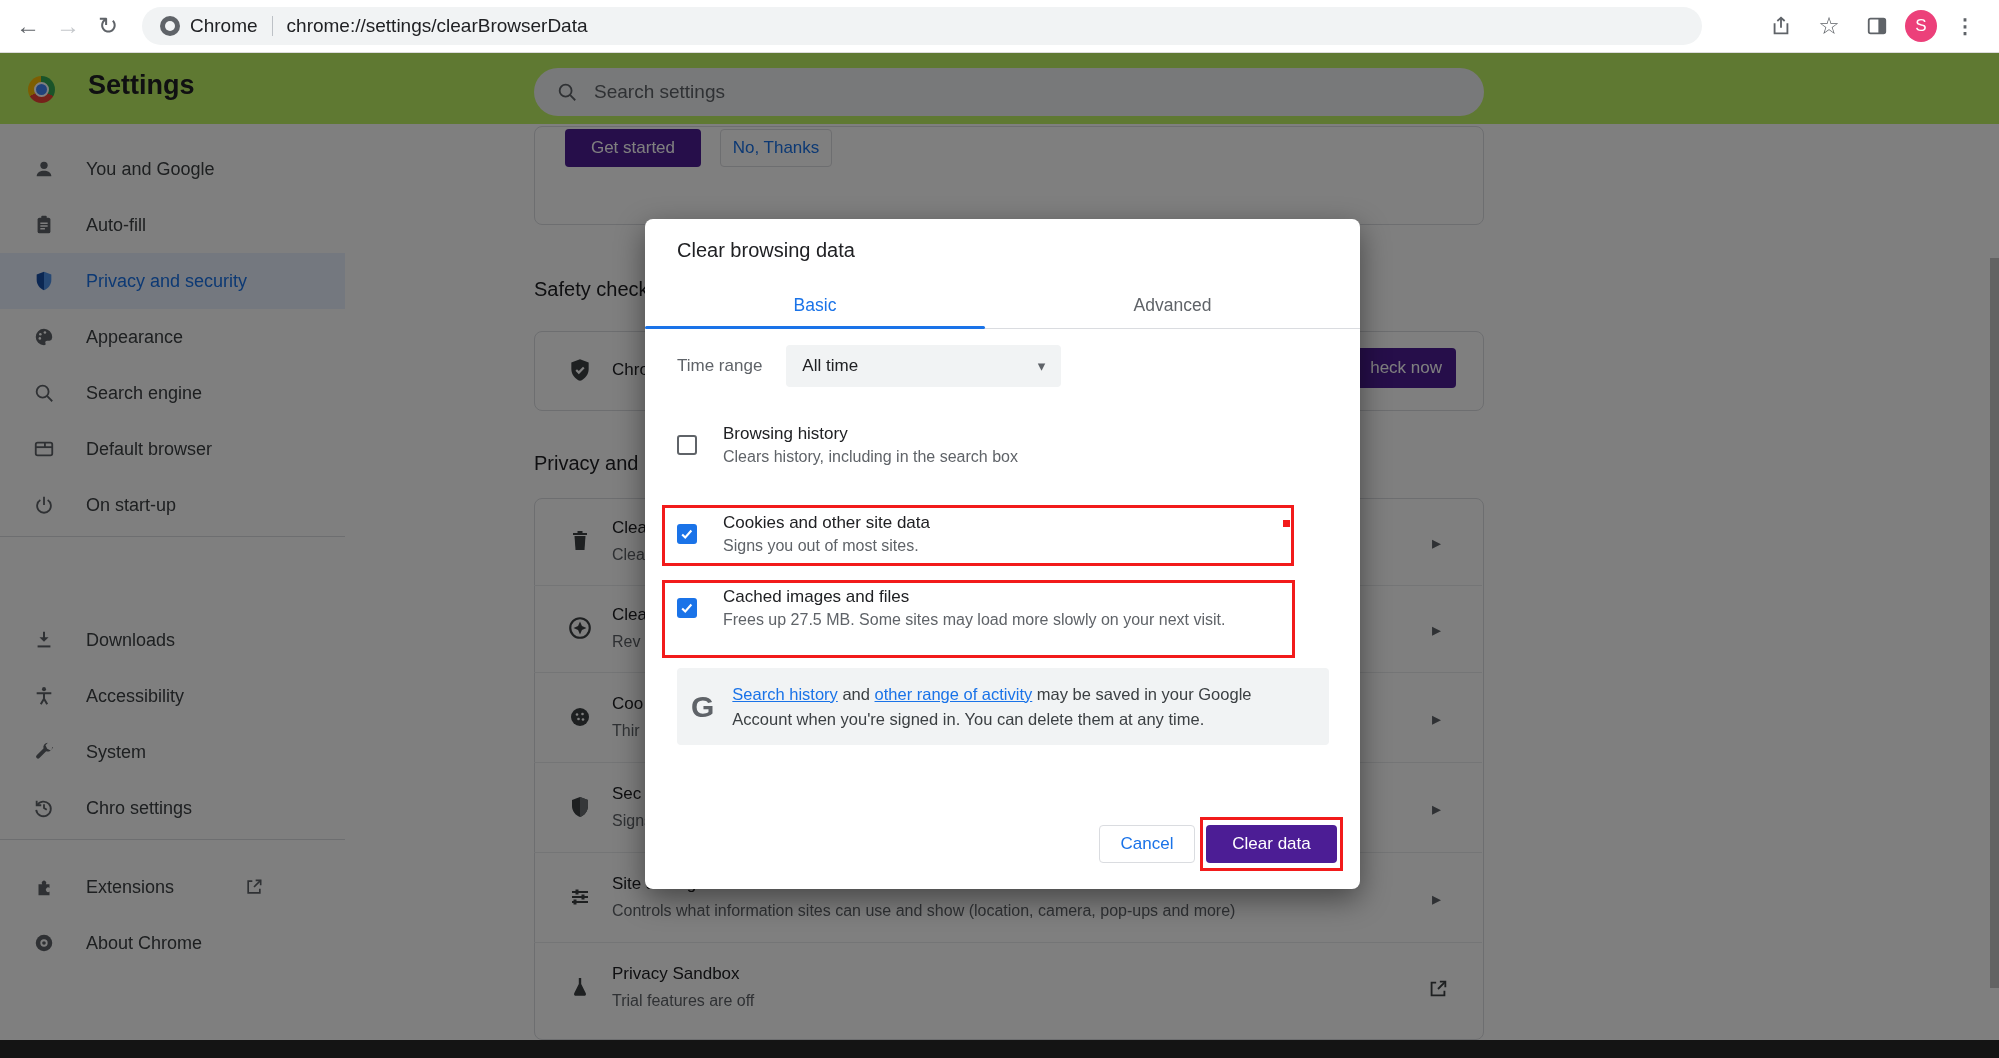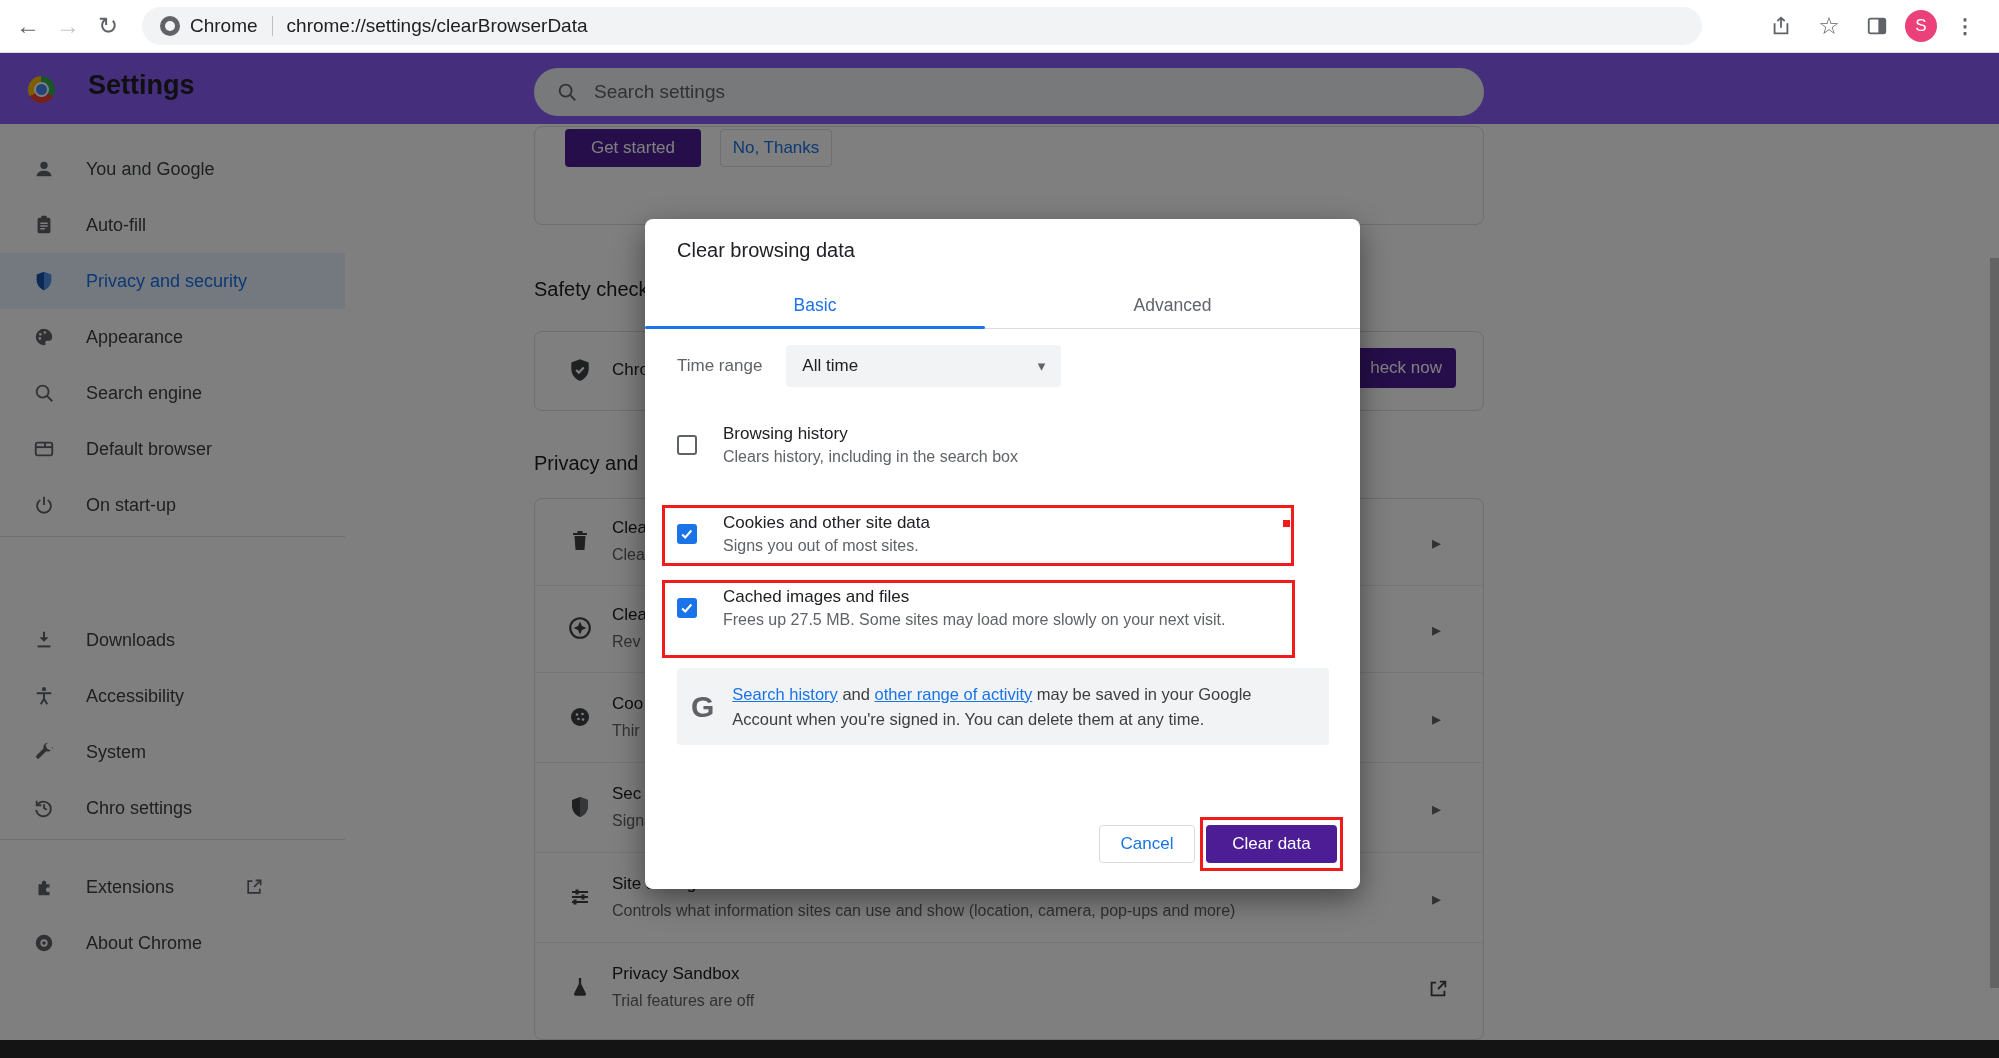--- a/index.html
+++ b/index.html
@@ -19,21 +19,21 @@
   .donut:after{content:"";position:absolute;left:5px;top:5px;width:10px;height:10px;border-radius:50%;background:#f1f3f4;}
   #omnibox .site{font-size:19px;font-weight:500;color:#202124;}
   #omnibox .sep{width:1px;height:20px;background:#bdc1c6;margin:0 4px;}
   #omnibox .url{font-size:19px;font-weight:500;color:#202124;}
   #tb-right{margin-left:auto;display:flex;align-items:center;gap:8px;padding-right:14px;}
   #avatar{width:32px;height:32px;border-radius:50%;display:flex;align-items:center;justify-content:center;
           color:#fff;font-size:17px;font-weight:500;}
 
   
   #page{position:absolute;left:0;top:52px;width:1999px;height:988px;background:#fff;}
-  #settings-header{position:absolute;left:0;top:0;width:1999px;height:72px;background:#8b5cf6;}
+  #settings-header{position:absolute;left:0;top:0;width:1999px;height:72px;background:#bef264;}
   #chrome-logo{position:absolute;left:28px;top:24px;width:27px;height:27px;border-radius:50%;
      background:conic-gradient(from 120deg,#ea4335 0 120deg,#fbbc05 0 240deg,#34a853 0 360deg);}
   #chrome-logo:after{content:"";position:absolute;left:6px;top:6px;width:15px;height:15px;border-radius:50%;
      background:#4285f4;border:2.5px solid #fff;box-sizing:border-box;}
   #settings-title{position:absolute;left:88px;top:18px;font-size:27px;font-weight:600;color:#202124;}
   #hdr-search{position:absolute;left:534px;top:16px;width:950px;height:48px;border-radius:24px;
       background:#f1f3f4;display:flex;align-items:center;gap:16px;padding:0 22px;box-sizing:border-box;}
   .search-glyph{flex:0 0 auto;}
   #hdr-search .ph{font-size:19px;color:#5f6368;}
 

